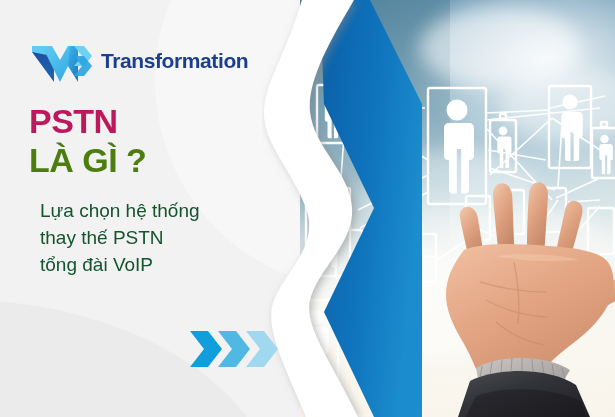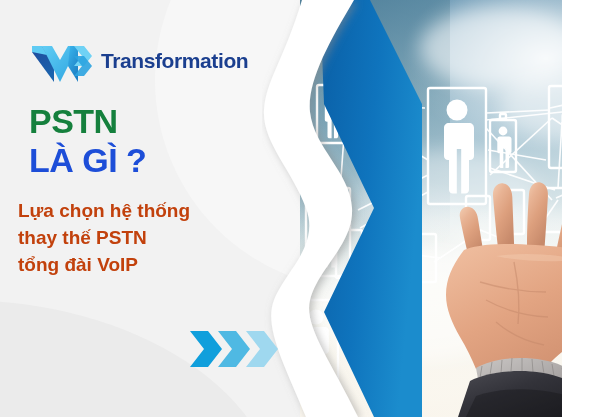--- a/index.html
+++ b/index.html
@@ -2,21 +2,21 @@
 <html><head>
 <meta charset="utf-8">
 <style>
   html,body{margin:0;padding:0;background:#fff;}
   body{
     font-family:"Liberation Sans", sans-serif;
     -webkit-font-smoothing:antialiased;
   }
   #banner{
     position:relative;
-    width:562px;
+    width:615px;
     height:417px;
     overflow:hidden;
     background:#f1f1f1;
   }
 
   
   .left-panel{
     position:absolute;
     left:0; top:0;
     width:360px; height:417px;
@@ -87,40 +87,40 @@
     color:#1b3f8f;
     letter-spacing:-.4px;
     white-space:nowrap;
   }
 
   
   .headline{ position:absolute; left:29px; top:104px; }
   .h-line1{
     font-size:34px;
     font-weight:bold;
-    color:#15803d;
+    color:#be185d;
     line-height:1.05;
     letter-spacing:-.5px;
   }
   .h-line2{
     font-size:34px;
     font-weight:bold;
-    color:#1d4ed8;
+    color:#4d7c0f;
     line-height:1.12;
     letter-spacing:-.5px;
     margin-top:1px;
   }
 
   
   .subtitle{
-    position:absolute; left:18px; top:198px;
+    position:absolute; left:40px; top:198px;
     font-size:19px;
-    color:#c2410c;
+    color:#14532d;
     line-height:1.42;
-    font-weight:700;
+    font-weight:400;
   }
   .subtitle div{white-space:nowrap;}
 
   
   .chevrons{position:absolute;left:188px;top:325px;width:100px;height:48px;}
 </style>
 </head>
 <body>
 
 <div id="banner">

